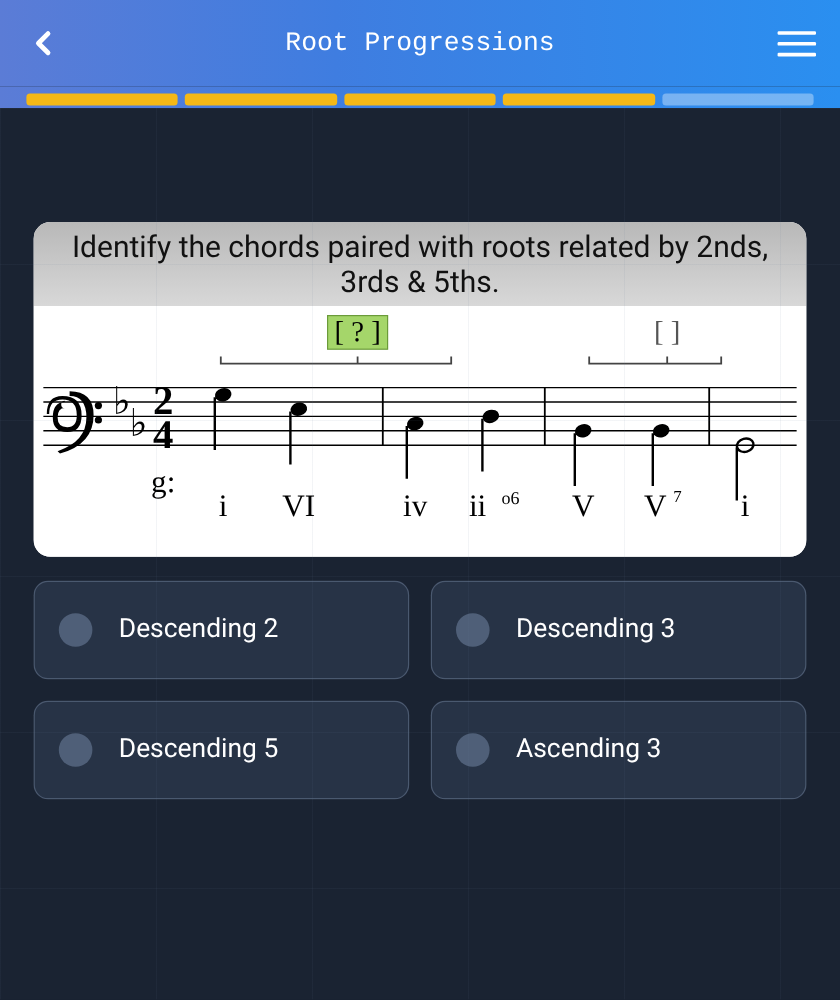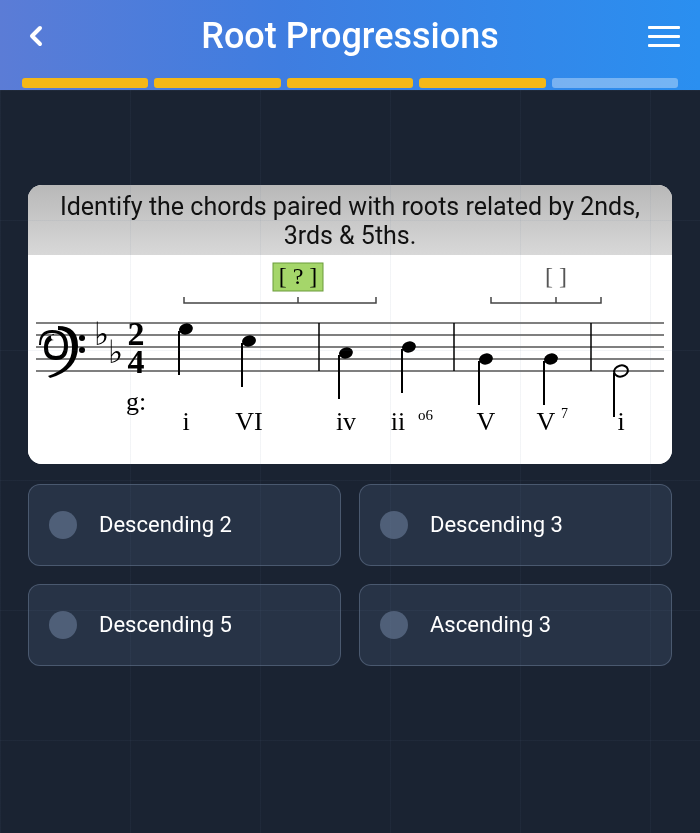--- a/index.html
+++ b/index.html
@@ -26,21 +26,21 @@
     .header {
       height: 72px;
       background: linear-gradient(90deg, #5b7cd6 0%, #3f7de0 40%, #2a8ff0 100%);
       display: flex;
       align-items: center;
       justify-content: space-between;
       padding: 0 20px;
       position: relative;
     }
     .back-icon { color: #fff; width: 32px; height: 32px; cursor: pointer; }
-    .header-title { color: #fff; font-size: 36px; font-weight: 500; position: absolute; left: 50%; transform: translateX(-50%); }
+    .header-title { color: #fff; font-size: 22px; font-weight: 500; position: absolute; left: 50%; transform: translateX(-50%); font-family: Liberation Mono, monospace; }
     .menu-icon { color: #fff; width: 32px; height: 32px; cursor: pointer; display: flex; flex-direction: column; justify-content: center; gap: 6px; }
     .menu-icon span { display: block; height: 3px; background: #fff; border-radius: 1px; }
     .progress { height: 18px; background: linear-gradient(90deg, #5b7cd6 0%, #3f7de0 40%, #2a8ff0 100%); display: flex; padding: 6px 22px 0; gap: 6px; }
     .progress-seg { flex: 1; height: 10px; border-radius: 3px; }
     .progress-seg.done { background: #f4b817; }
     .progress-seg.todo { background: rgba(255,255,255,0.35); }
     .card {
       margin: 95px 28px 0;
       background: #fff;
       border-radius: 14px;

